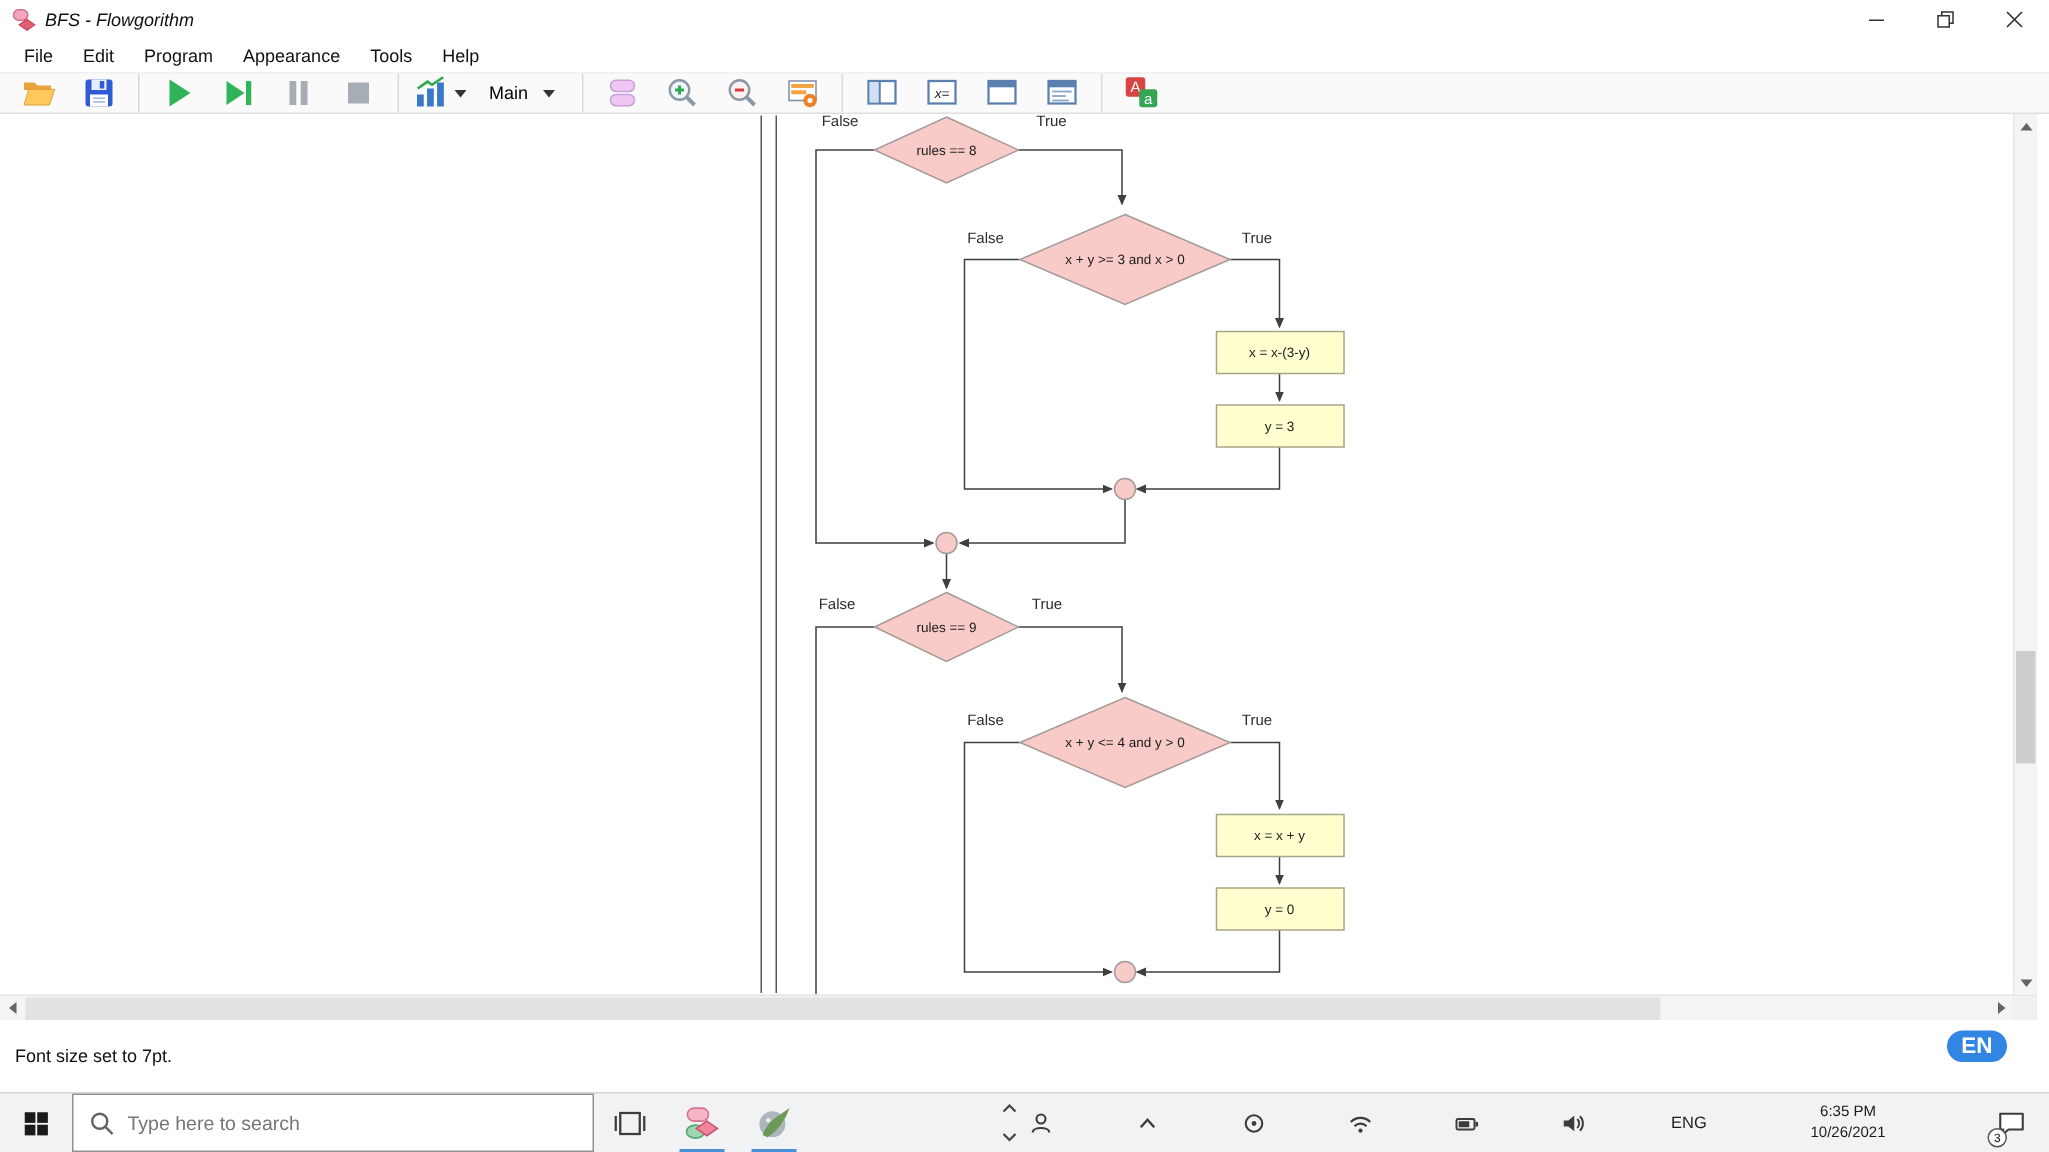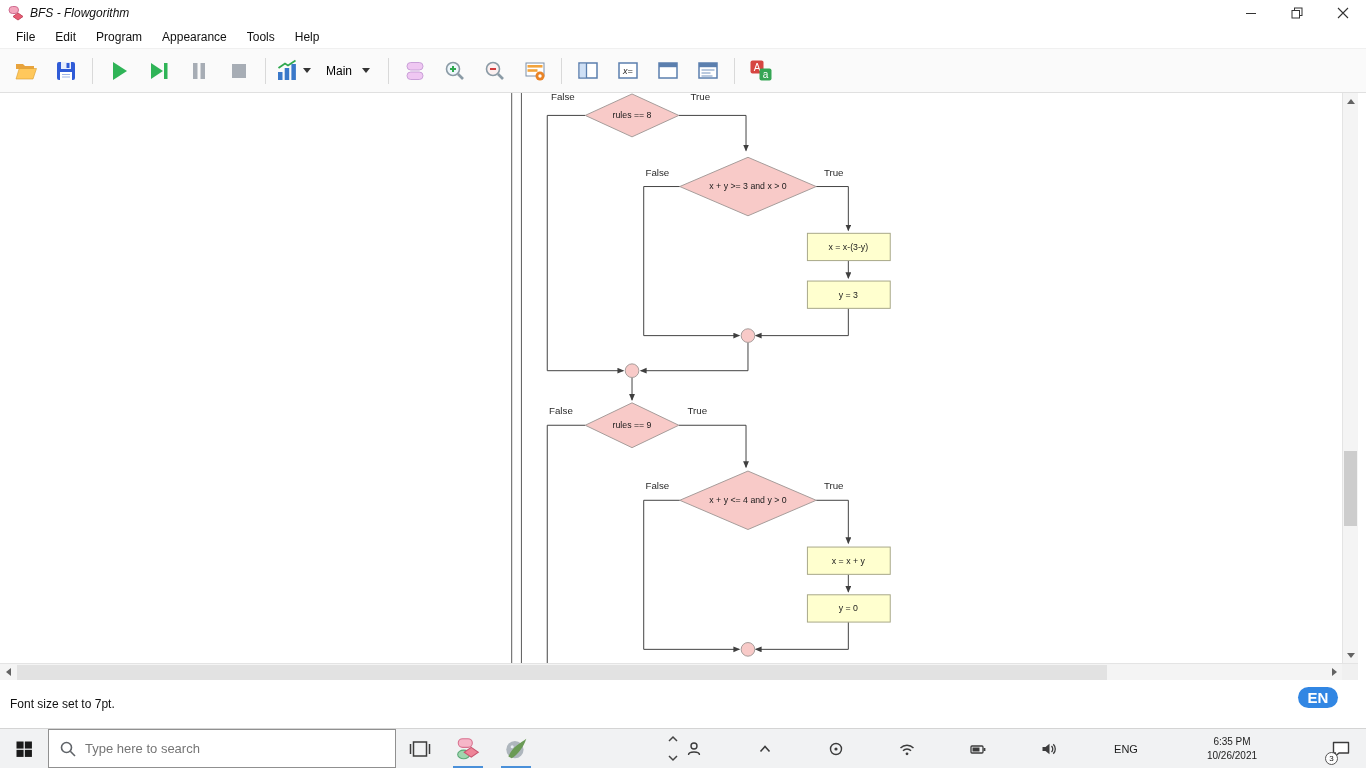--- a/index.html
+++ b/index.html
@@ -11,21 +11,21 @@
   .titlebar { height:26px; flex:0 0 auto; display:flex; align-items:center; background:#fff; padding-left:8px; }
   .titlebar .title { font-size:12px; margin-left:6px; flex:1;font-style:italic; }
   .wc { display:flex; height:100%; }
   .wc button { width:46px; height:100%; border:none; background:transparent; display:flex; align-items:center; justify-content:center; }
 
   
   .menubar { height:22px; flex:0 0 auto; display:flex; align-items:center; background:#fff; font-size:12px; padding-left:6px; }
   .menubar span { padding:3px 10px; }
 
   
-  .toolbar { height:45px; flex:0 0 auto; display:flex; align-items:center; background:#fafafa;
+  .toolbar { height:28px; flex:0 0 auto; display:flex; align-items:center; background:#fafafa;
              border-top:1px solid #f0f0f0; border-bottom:1px solid #e0e0e0; padding-left:6px; }
   .tbtn { height:32px; min-width:34px; border:none; background:transparent; display:flex;
           align-items:center; justify-content:center; margin:0 3px; gap:4px; }
   .tbtn svg { display:block; }
   .tsep { width:1px; height:26px; background:#d9d9d9; margin:0 6px; }
   .caret { width:0; height:0; border-left:4px solid transparent; border-right:4px solid transparent; border-top:5px solid #333; }
   .fnsel { font-size:12px; display:flex; align-items:center; gap:10px; padding:0 12px; border:none; background:transparent; height:32px; }
 
   
   .main { flex:1; min-height:0; display:flex; }

